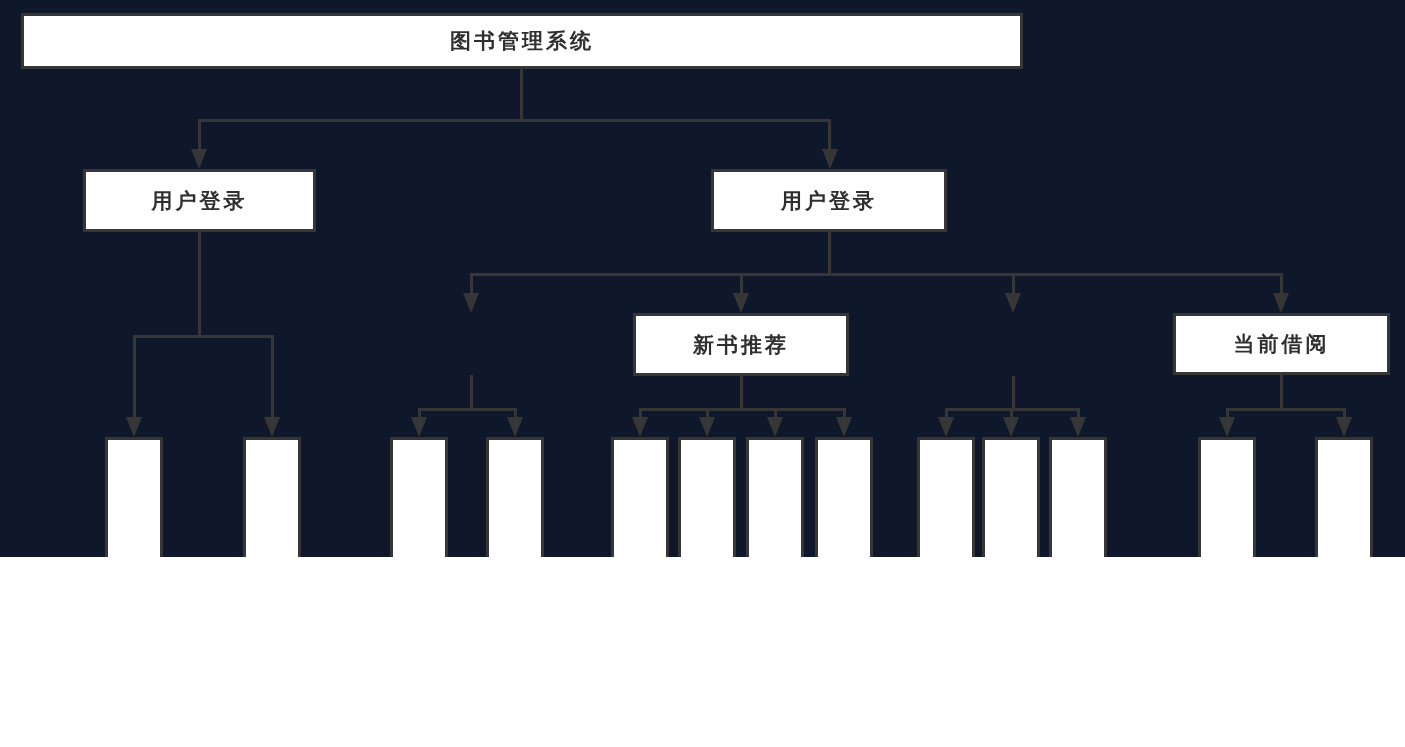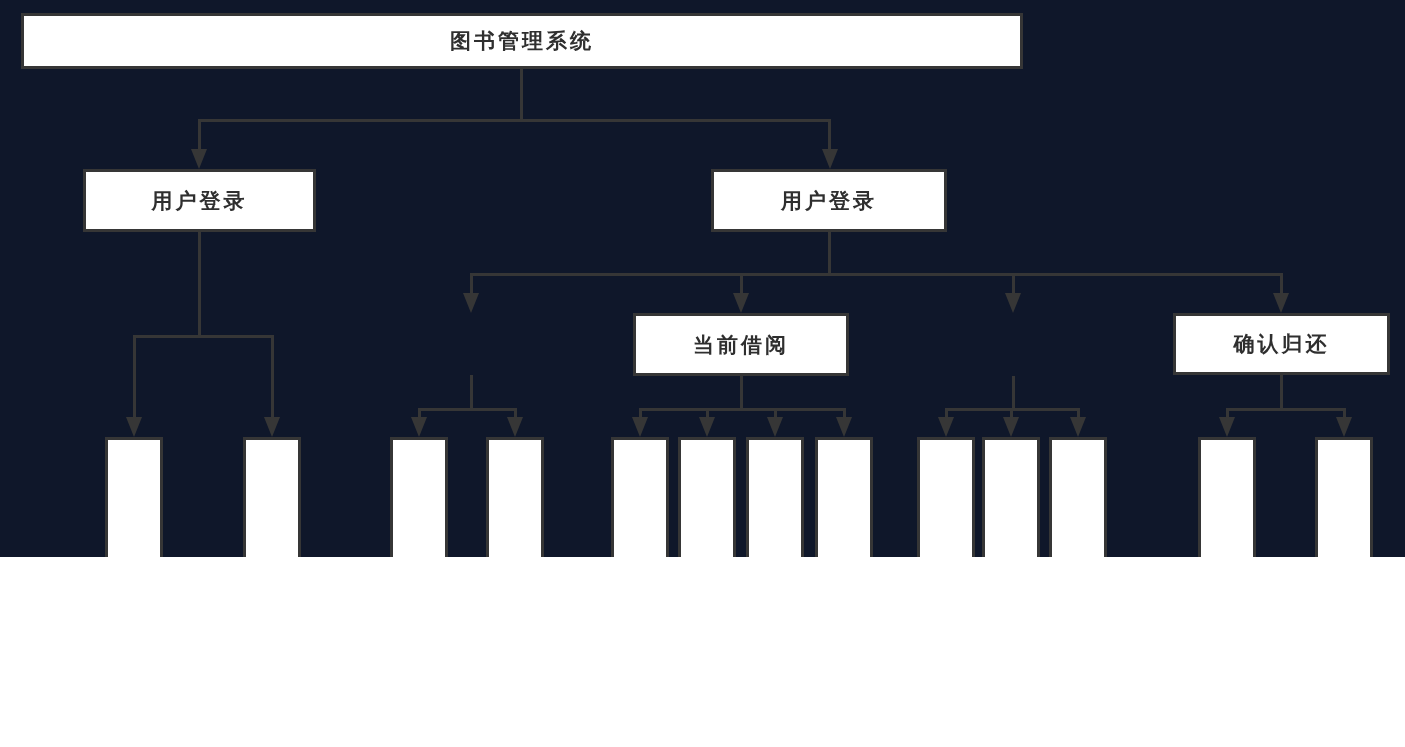--- a/index.html
+++ b/index.html
@@ -76,26 +76,26 @@
   <div class="node" style="left:83px; top:169px; width:233px; height:63px;">
     <span>用户登录</span>
   </div>
 
   <div class="node" style="left:711px; top:169px; width:236px; height:63px;">
     <span>用户登录</span>
   </div>
 
 
   <div class="node" style="left:633px; top:313px; width:216px; height:63px;">
+    <span>新书推荐</span>
+  </div>
+
+
+  <div class="node" style="left:1173px; top:313px; width:217px; height:62px;">
     <span>当前借阅</span>
-  </div>
-
-
-  <div class="node" style="left:1173px; top:313px; width:217px; height:62px;">
-    <span>确认归还</span>
   </div>
 
   <div class="vnode" style="left:105px; top:437px; width:58px; height:298px;">
     <span class="vtext">用户登录</span>
   </div>
   <div class="vnode" style="left:243px; top:437px; width:58px; height:298px;">
     <span class="vtext">注销登录</span>
   </div>
 
   <div class="vnode" style="left:390px; top:437px; width:58px; height:298px;">

